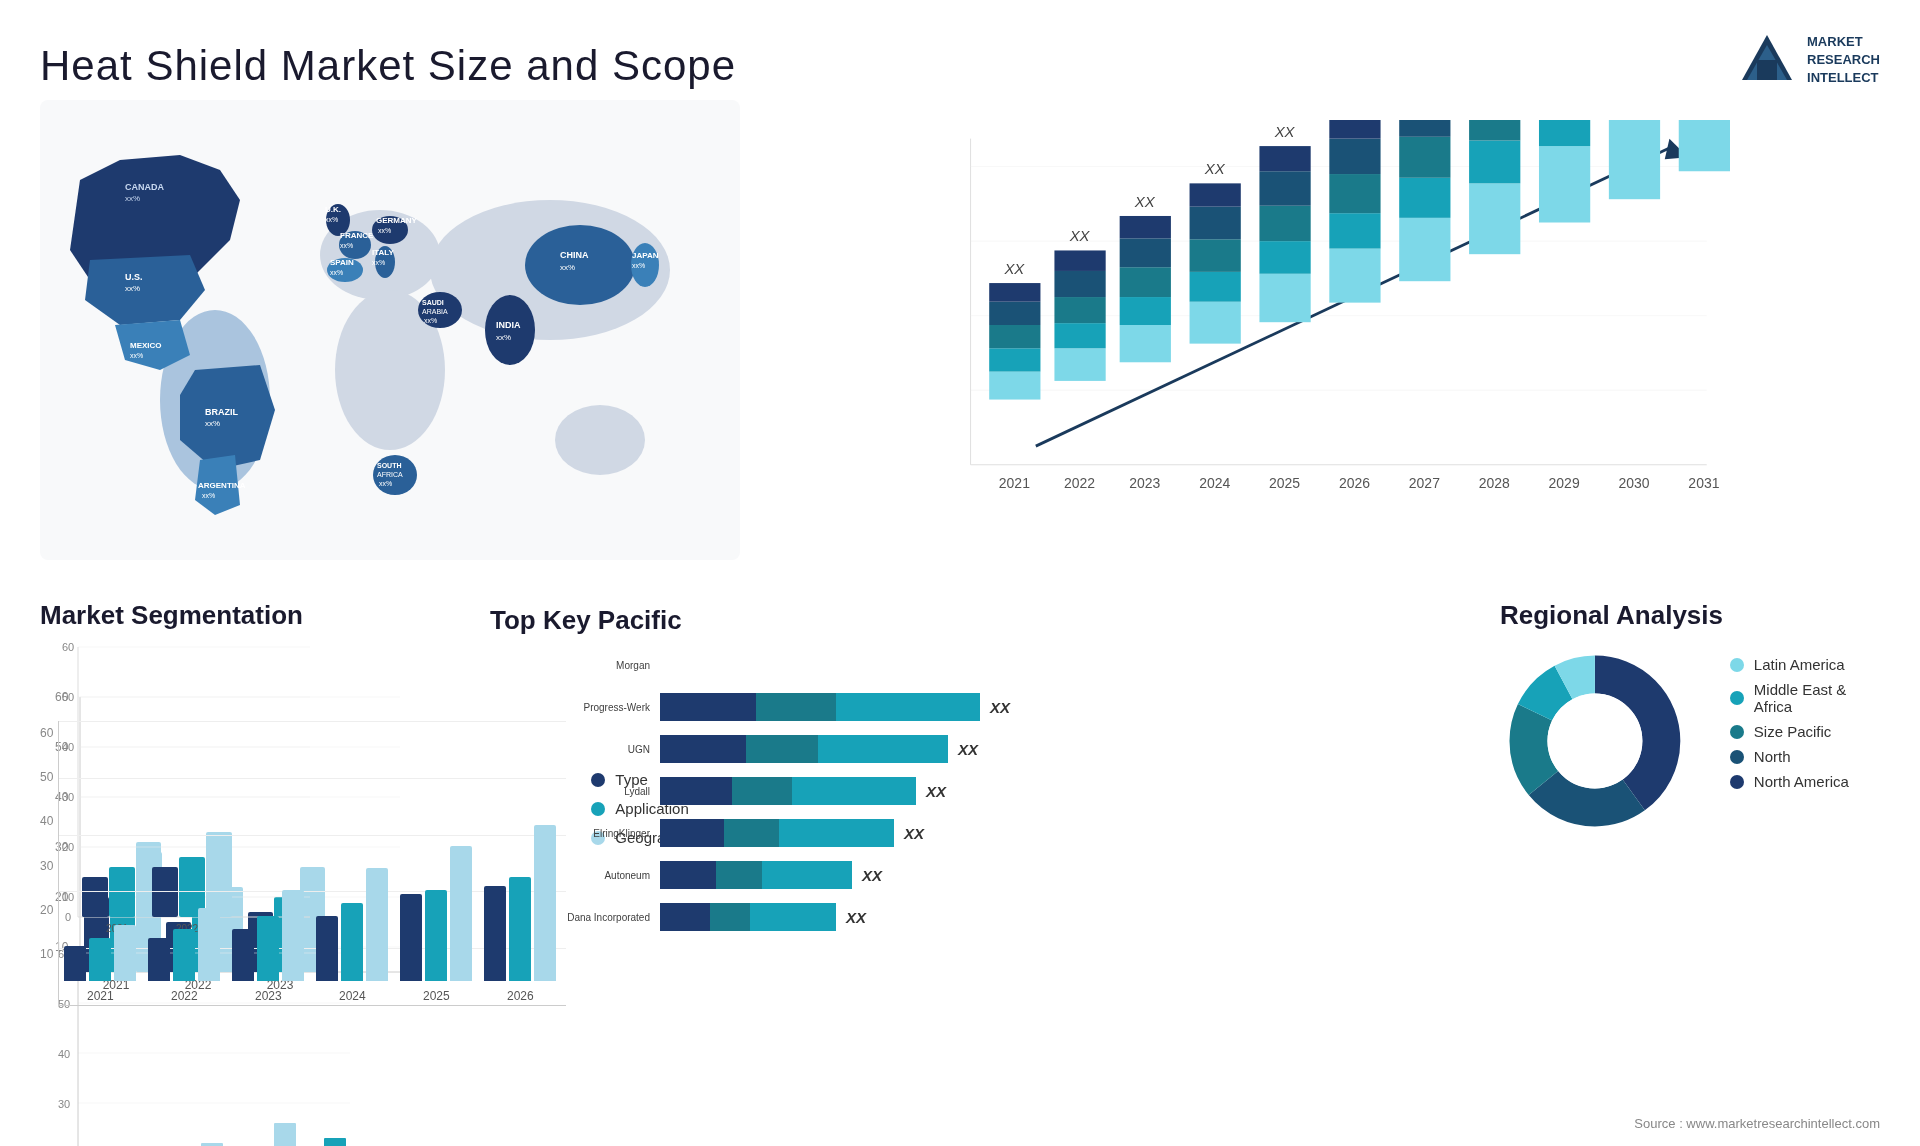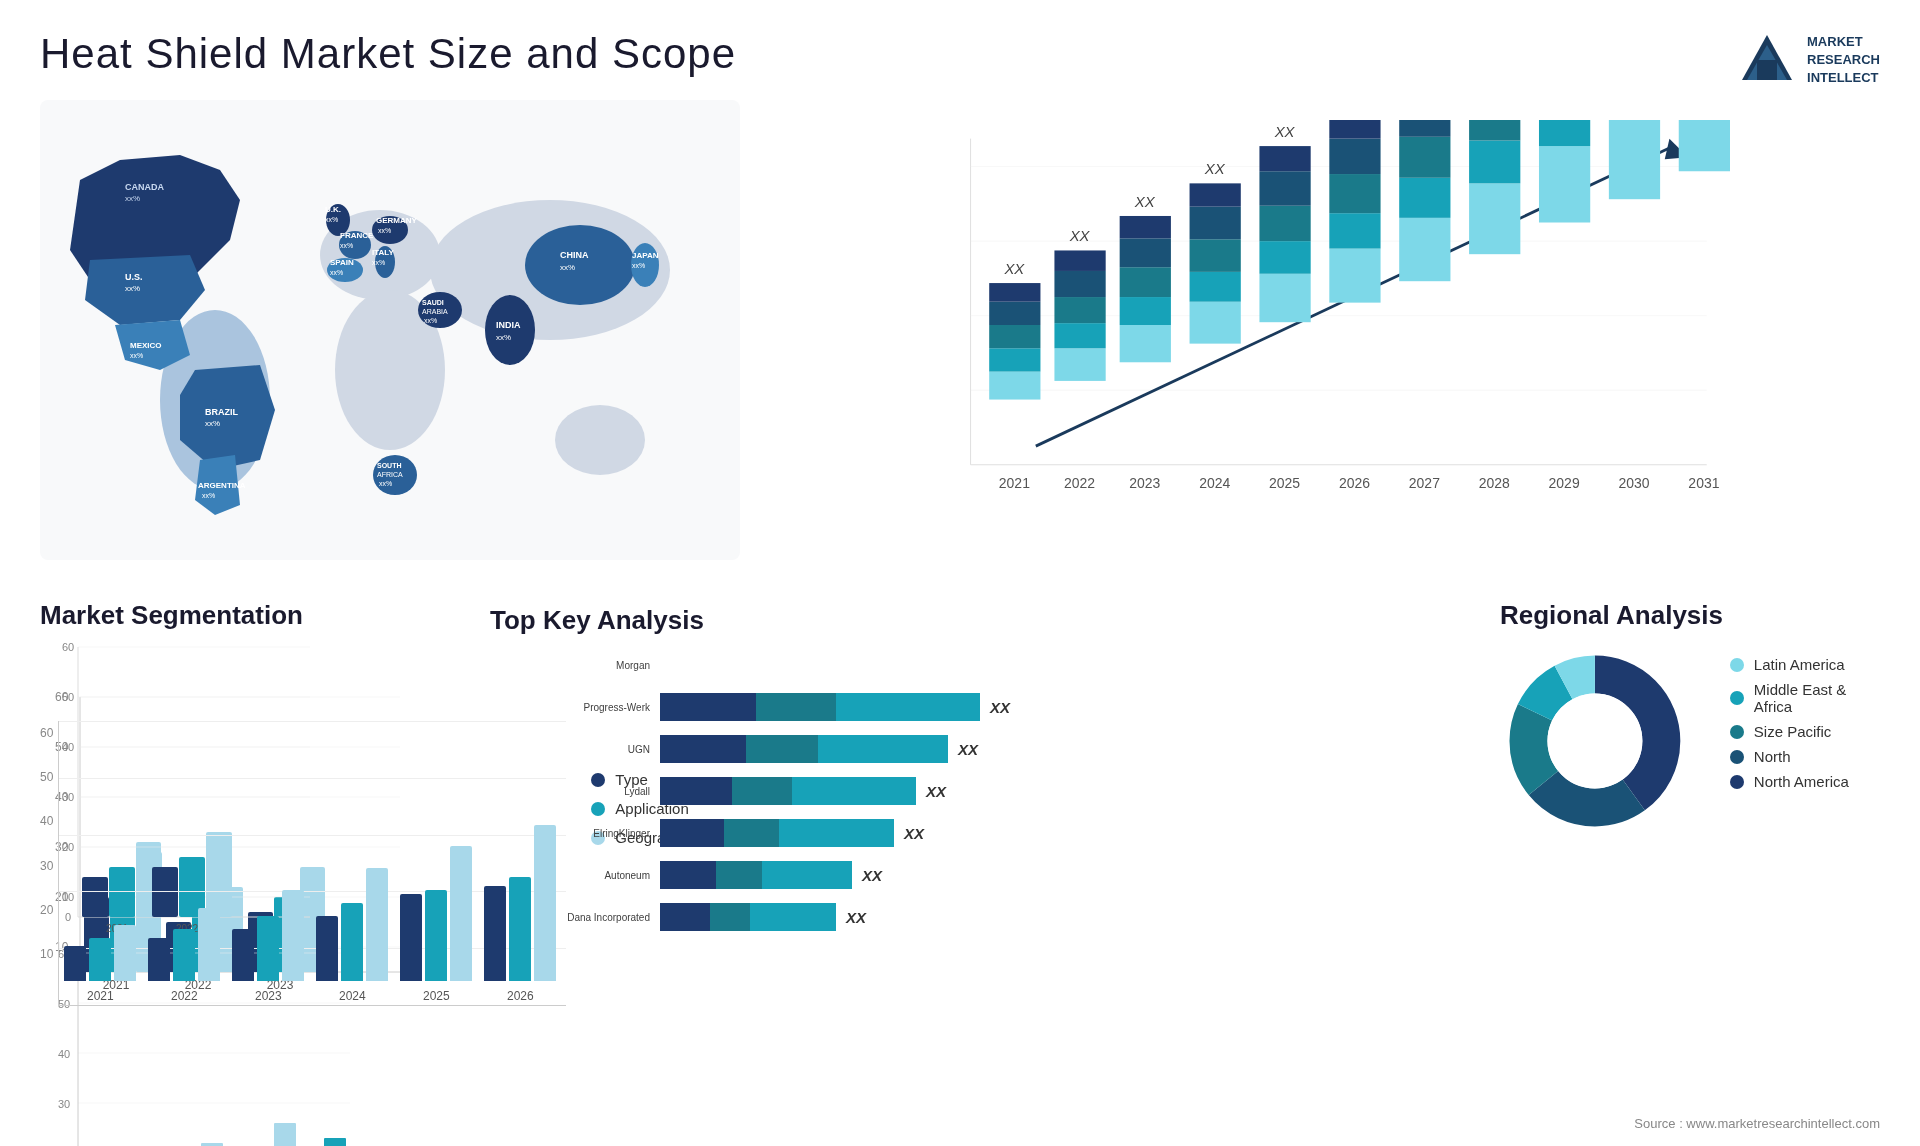--- a/index.html
+++ b/index.html
@@ -10,21 +10,21 @@
       font-family: 'Arial', sans-serif;
       overflow: hidden;
       position: relative;
     }
 
     
     .header {
       padding: 30px 40px 10px 40px;
       display: flex;
       justify-content: space-between;
-      align-items: flex-start;
+      align-items: flex-end;
     }
     .page-title {
       font-size: 42px;
       font-weight: 300;
       color: #1a1a2e;
       letter-spacing: 1px;
     }
     .logo-container {
       display: flex;
       align-items: center;
@@ -552,21 +552,21 @@
         </div>
         <div class="legend-item">
           <div class="legend-dot" style="background:#a8d8ea;"></div>
           <span>Geography</span>
         </div>
       </div>
     </div>
   </div>
 
   <div class="players-container" style="padding-top:5px;">
-    <div class="section-title">Top Key Analysis</div>
+    <div class="section-title">Top Key Pacific</div>
     <div class="players-list">
 
       <div class="player-row">
         <span class="player-name">Morgan</span>
         <div class="player-bar-container">
           <div class="player-bar" style="width:0;"></div>
         </div>
       </div>
 
       <div class="player-row">

